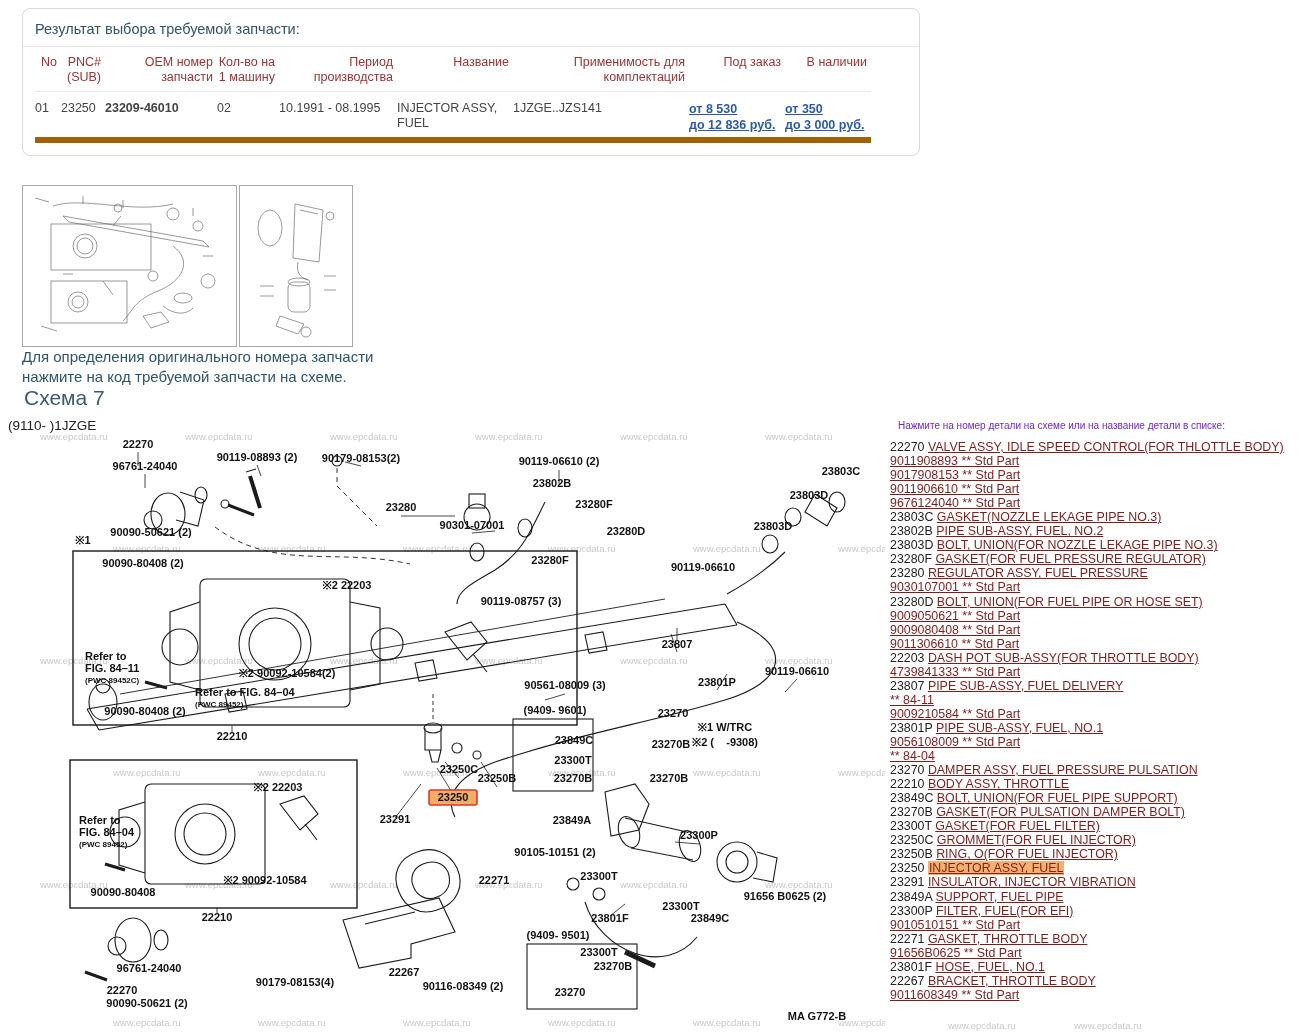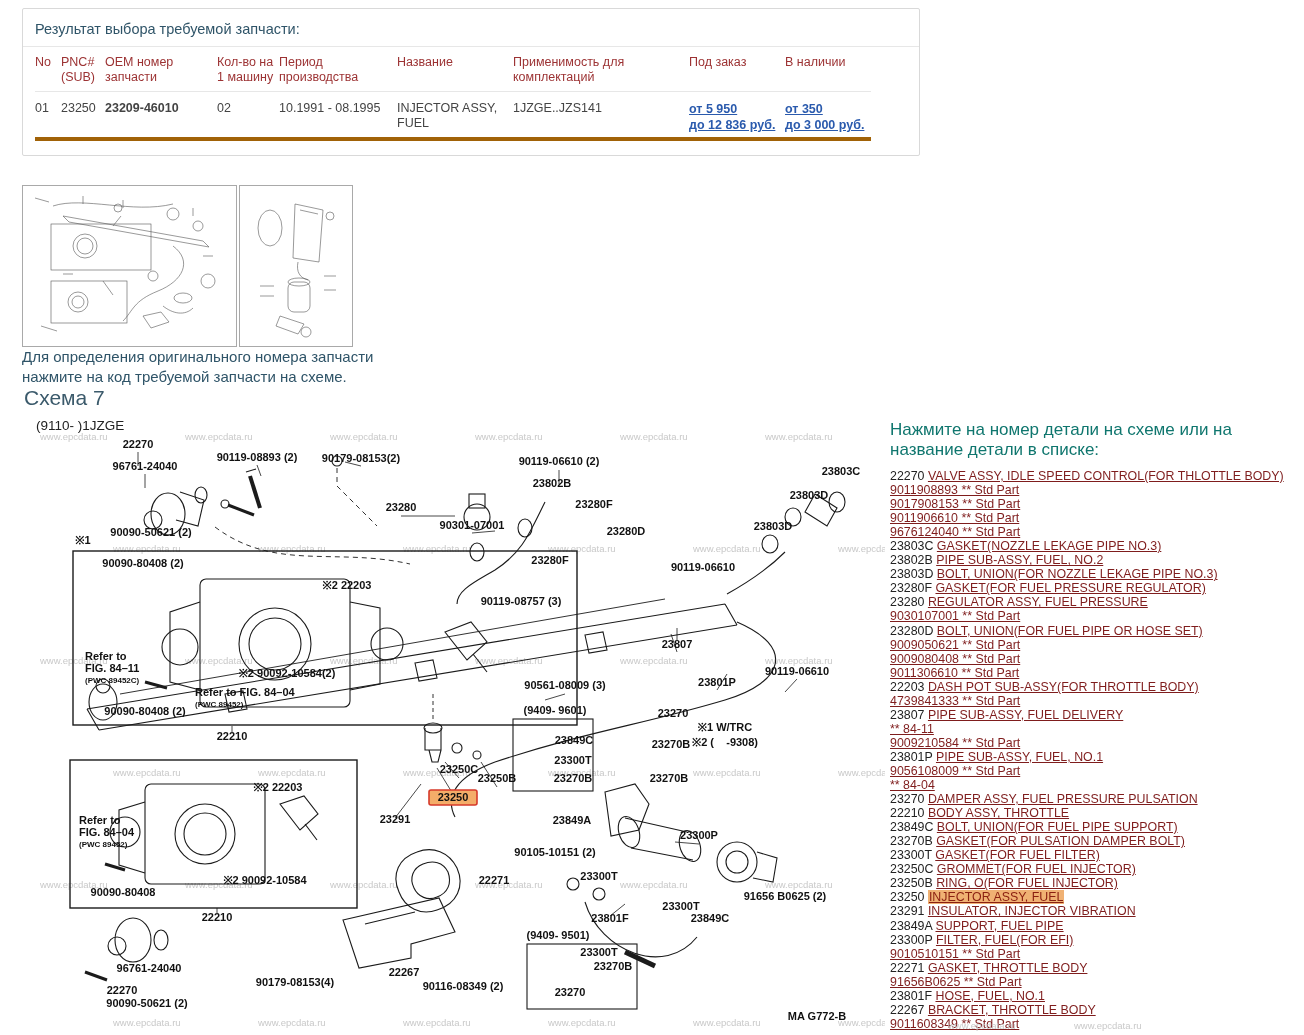--- a/index.html
+++ b/index.html
@@ -1,48 +1,48 @@
 <!DOCTYPE html>
 <html><head>
 <meta charset="utf-8">
 <style>
   html,body{margin:0;padding:0;background:#fff;}
   body{font-family:"Liberation Sans", sans-serif; color:#333;}
   #page{position:relative;width:1304px;height:1035px;background:#fff;overflow:hidden;}
 
   
   .card{position:absolute;left:22px;top:8px;width:898px;height:148px;
-        border:1px solid #d9d9d9;border-radius:2px;background:#fff;box-sizing:border-box;}
+        border:1px solid #d9d9d9;border-radius:8px;background:#fff;box-sizing:border-box;}
   .card-title{color:#2f5468;font-size:14.5px;padding:12px 12px 9px 12px;border-bottom:1px solid #e7e7e7;}
   table.res{border-collapse:collapse;margin:0 0 0 12px;font-size:12.5px;width:836px;table-layout:fixed;}
-  table.res th{color:#9c3233;font-weight:400;text-align:left;vertical-align:top;
+  table.res th{color:#9c3233;font-weight:400;text-align:right;vertical-align:top;
                padding:8px 4px 6px 0;border-bottom:1px solid #e7e7e7;line-height:15px;}
-  table.res td{vertical-align:top;padding:9px 4px 4px 0;border-bottom:4px solid #a16207;line-height:15px;color:#444;}
+  table.res td{vertical-align:top;padding:9px 4px 4px 0;border-bottom:6px solid #a16207;line-height:15px;color:#444;}
   td.oem{font-weight:bold;color:#222;}
   a.price{color:#2a5aad;font-weight:bold;text-decoration:underline;cursor:pointer;display:inline-block;line-height:16px;}
 
   
   .thumb{position:absolute;top:185px;border:1px solid #a9a9a9;background:#fff;cursor:pointer;}
   #thumb1{left:22px;width:213px;height:160px;}
   #thumb2{left:239px;width:112px;height:160px;}
 
   .hint{position:absolute;left:22px;top:347px;color:#2f5468;font-size:15px;line-height:20px;}
 
   .scheme-title{position:absolute;left:24px;top:386px;color:#3b5a6b;font-size:21px;}
-  .scheme-sub{position:absolute;left:36px;top:418px;color:#222;font-size:13.5px;}
+  .scheme-sub{position:absolute;left:8px;top:418px;color:#222;font-size:13.5px;}
 
   
   #diagram{position:absolute;left:25px;top:432px;width:860px;height:600px;}
   #diagram text{font-family:"Liberation Sans", sans-serif;font-weight:bold;fill:#111;}
   #diagram text.wm{font-weight:400;fill:#c9c9c9;}
   #diagram text.part{cursor:pointer;}
 
   
   .plist{position:absolute;left:890px;top:420px;width:410px;}
-  .plist-header{color:#0f766e;font-size:17px;margin-bottom:9px;}
+  .plist-header{color:#6d28d9;font-size:10px;margin-bottom:9px;margin-left:8px;}
   .pl-row{font-size:12.4px;line-height:14.05px;white-space:nowrap;}
   .pl-num{color:#222;}
   a.pl-link{color:#7f1d1d;text-decoration:underline;cursor:pointer;}
   a.pl-link.hl{background:#f0b173;color:#8a1f10;padding:0 1px;}
 
   .wm-abs{position:absolute;color:#c9c9c9;font-size:9.5px;}
 </style>
 </head>
 <body>
 
@@ -75,21 +75,21 @@
         <th>В наличии</th>
       </tr>
       <tr>
         <td>01</td>
         <td>23250</td>
         <td class="oem">23209-46010</td>
         <td>02</td>
         <td>10.1991 - 08.1995</td>
         <td>INJECTOR ASSY, FUEL</td>
         <td>1JZGE..JZS141</td>
-        <td><a class="price"><span>от 5 950</span><br><span>до 12 836 руб.</span></a></td>
+        <td><a class="price"><span>от 8 530</span><br><span>до 12 836 руб.</span></a></td>
         <td><a class="price"><span>от 350</span><br><span>до 3 000 руб.</span></a></td>
       </tr>
     </tbody>
       </table>
   </div>
 
   <div class="thumb" id="thumb1">
     <svg width="211" height="158" viewBox="0 0 211 158">
       <g stroke="#555" fill="none" stroke-width="0.6">
         <rect x="28" y="38" width="100" height="46"></rect>

